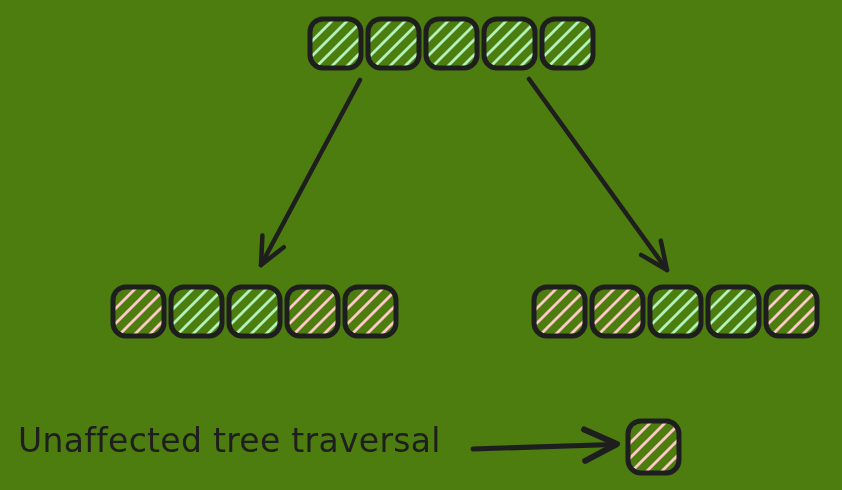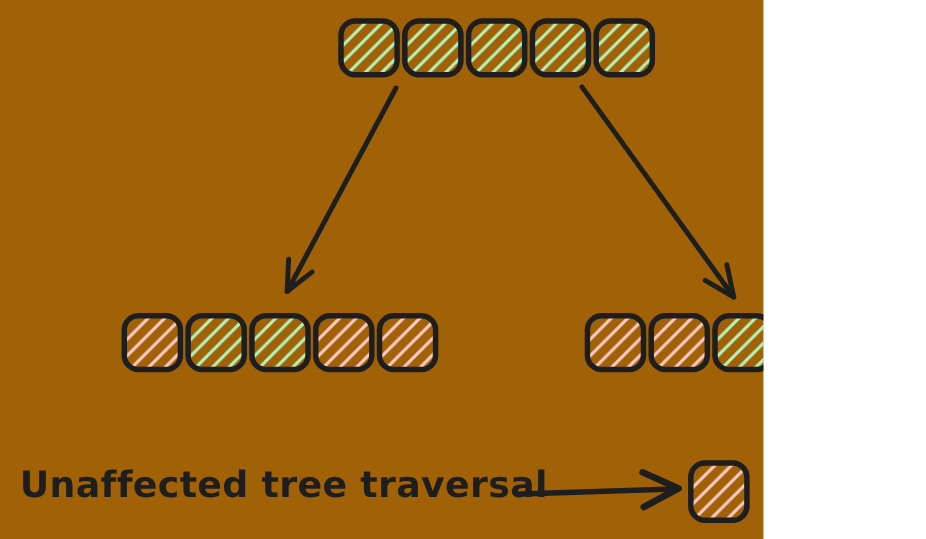--- a/index.html
+++ b/index.html
@@ -1,23 +1,22 @@
 <!DOCTYPE html>
 <html><head>
 <meta charset="utf-8">
 <style>
   html, body { margin: 0; padding: 0; background: #ffffff; }
   .canvas {
     position: relative;
-    width: 694px;
+    width: 842px;
     height: 490px;
-    background: #a16207;
+    background: #4d7c0f;
     overflow: hidden;
     font-family: "DejaVu Sans", sans-serif;
-    font-weight: bold;
   }
   .overlay {
     position: absolute;
     left: 0; top: 0;
     width: 842px; height: 490px;
     pointer-events: none;
   }
   .row {
     position: absolute;
     display: flex;

